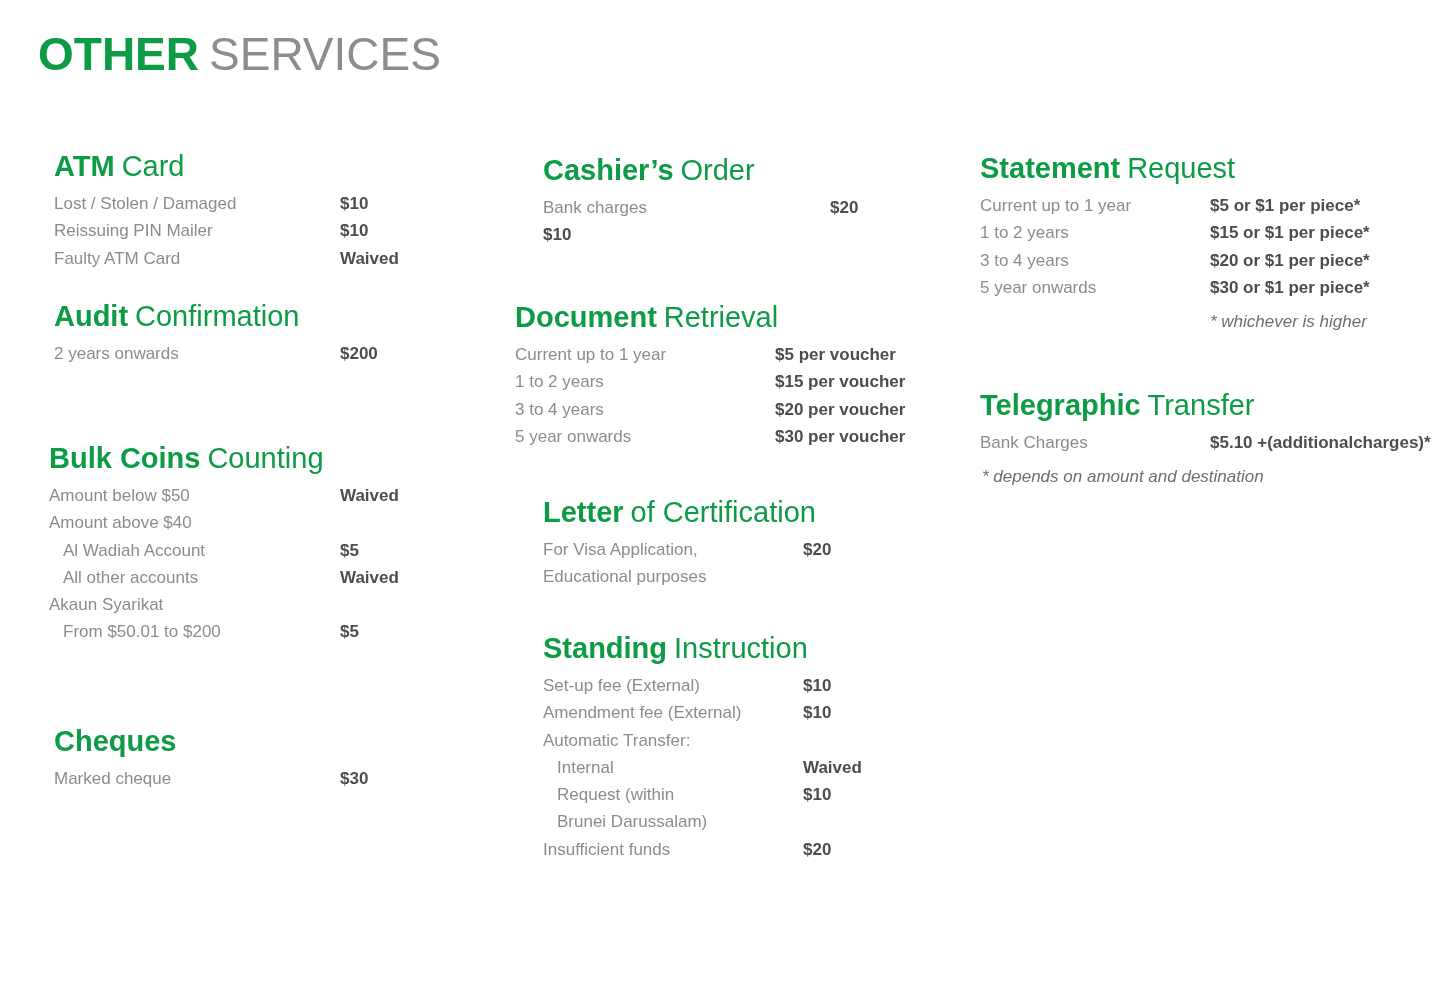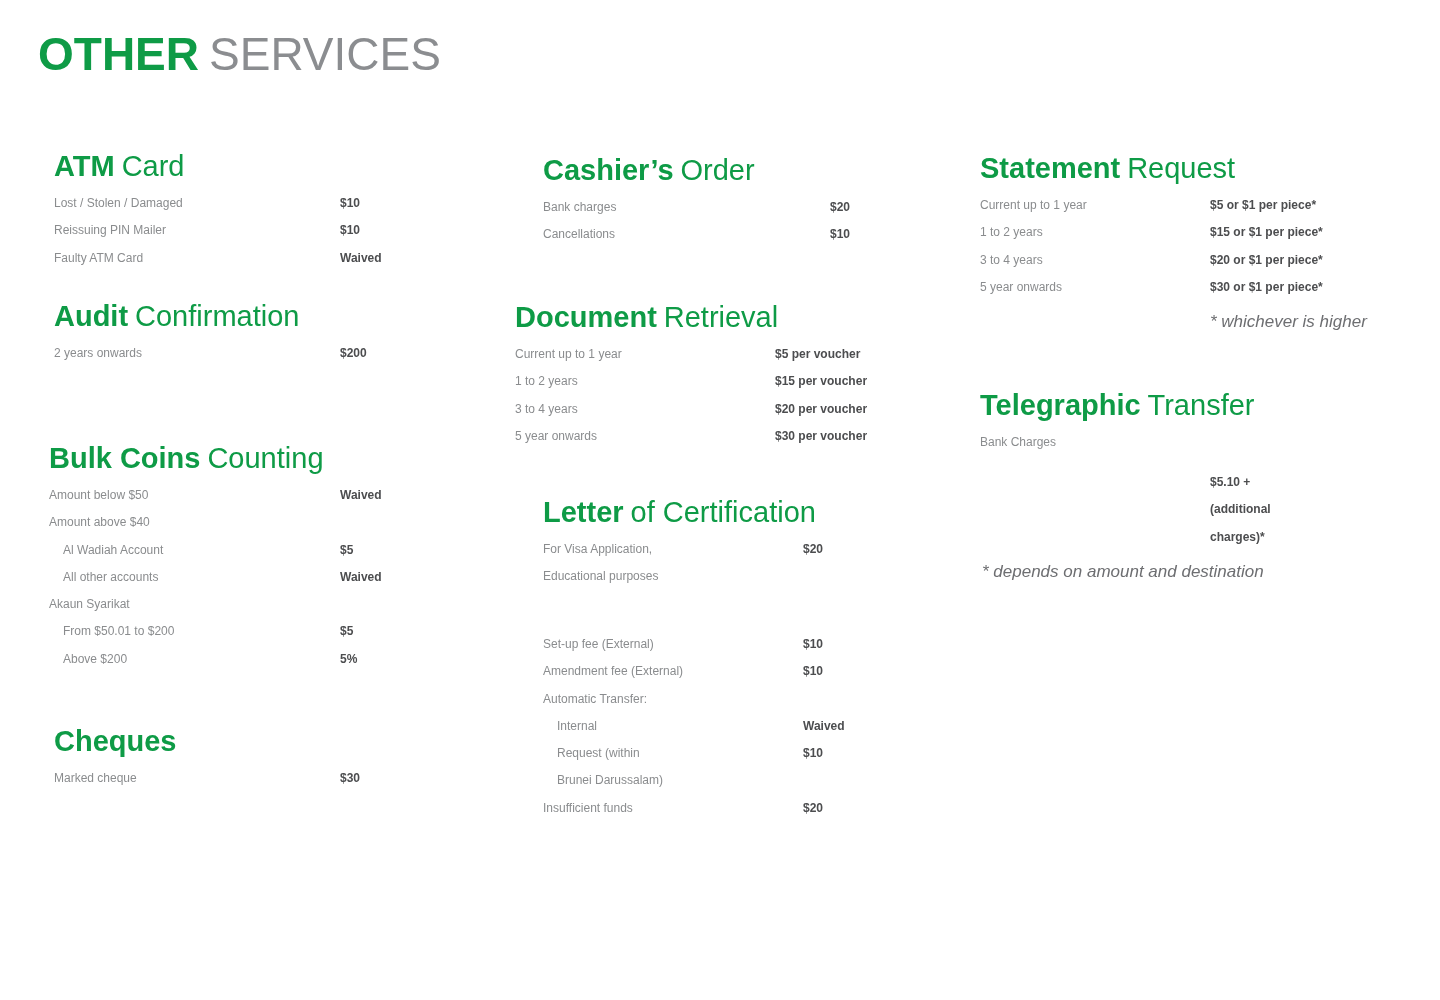--- a/index.html
+++ b/index.html
@@ -22,25 +22,25 @@
   .page-title .tb{color:var(--accent-green);font-weight:bold;}
   .page-title .tr{color:var(--title-gray);font-weight:normal;margin-left:0.22em;}
 
   .sec{position:absolute;width:470px;}
   .sec h2{
     margin:0 0 7px 0;font-size:29px;line-height:34px;font-weight:normal;white-space:nowrap;
   }
   .sec h2 .hb{color:var(--accent-green);font-weight:bold;}
   .sec h2 .hr{color:var(--accent-green);font-weight:normal;margin-left:0.24em;}
 
-  .row{display:flex;font-size:12px;line-height:27.3px;}
+  .row{display:flex;font-size:17px;line-height:27.3px;}
   .row .lbl{color:var(--label-gray);width:var(--lw,286px);flex-shrink:0;padding-right:8px;}
   .row.indent .lbl{padding-left:14px;}
   .row .val{color:var(--value-gray);font-weight:bold;white-space:nowrap;}
-  .vstack{display:flex;flex-direction:column;margin-top:40px;}
+  .vstack{display:flex;flex-direction:row;}
 
   .footnote{
     font-size:17px;line-height:27px;color:var(--footnote-gray);
     font-style:italic;margin-top:7px;white-space:nowrap;
   }
 </style>
 </head>
 <body>
 
 <div class="page-title"><span class="tb">OTHER</span><span class="tr">SERVICES</span></div>
@@ -88,42 +88,37 @@
       <span class="val">Waived</span>
     </div>
   <div class="row">
       <span class="lbl">Akaun Syarikat</span>
       <span class="val"></span>
     </div>
   <div class="row indent">
       <span class="lbl">From $50.01 to $200</span>
       <span class="val">$5</span>
     </div>
-  <div class="row indent">
-      <span class="lbl">Above $200</span>
-      <span class="val">5%</span>
-    </div>
 </section>
 
 <section class="sec" style="left:54px;top:724px;--lw:286px">
   <h2><span class="hb">Cheques</span><span class="hr"></span></h2>
   <div class="row">
       <span class="lbl">Marked cheque</span>
       <span class="val">$30</span>
     </div>
 </section>
 
 <section class="sec" style="left:543px;top:153px;--lw:287px">
   <h2><span class="hb">Cashier’s</span><span class="hr">Order</span></h2>
   <div class="row">
       <span class="lbl">Bank charges</span>
       <span class="val">$20</span>
     </div>
   <div class="row">
-      <span class="lbl">Cancellations</span>
       <span class="val">$10</span>
     </div>
 </section>
 
 <section class="sec" style="left:515px;top:300px;--lw:260px">
   <h2><span class="hb">Document</span><span class="hr">Retrieval</span></h2>
   <div class="row">
       <span class="lbl">Current up to 1 year</span>
       <span class="val">$5 per voucher</span>
     </div>
@@ -147,20 +142,21 @@
       <span class="lbl">For Visa Application,</span>
       <span class="val">$20</span>
     </div>
   <div class="row">
       <span class="lbl">Educational purposes</span>
       <span class="val"></span>
     </div>
 </section>
 
 <section class="sec" style="left:543px;top:631px;--lw:260px">
+  <h2><span class="hb">Standing</span><span class="hr">Instruction</span></h2>
   <div class="row">
       <span class="lbl">Set-up fee (External)</span>
       <span class="val">$10</span>
     </div>
   <div class="row">
       <span class="lbl">Amendment fee (External)</span>
       <span class="val">$10</span>
     </div>
   <div class="row">
       <span class="lbl">Automatic Transfer:</span>

